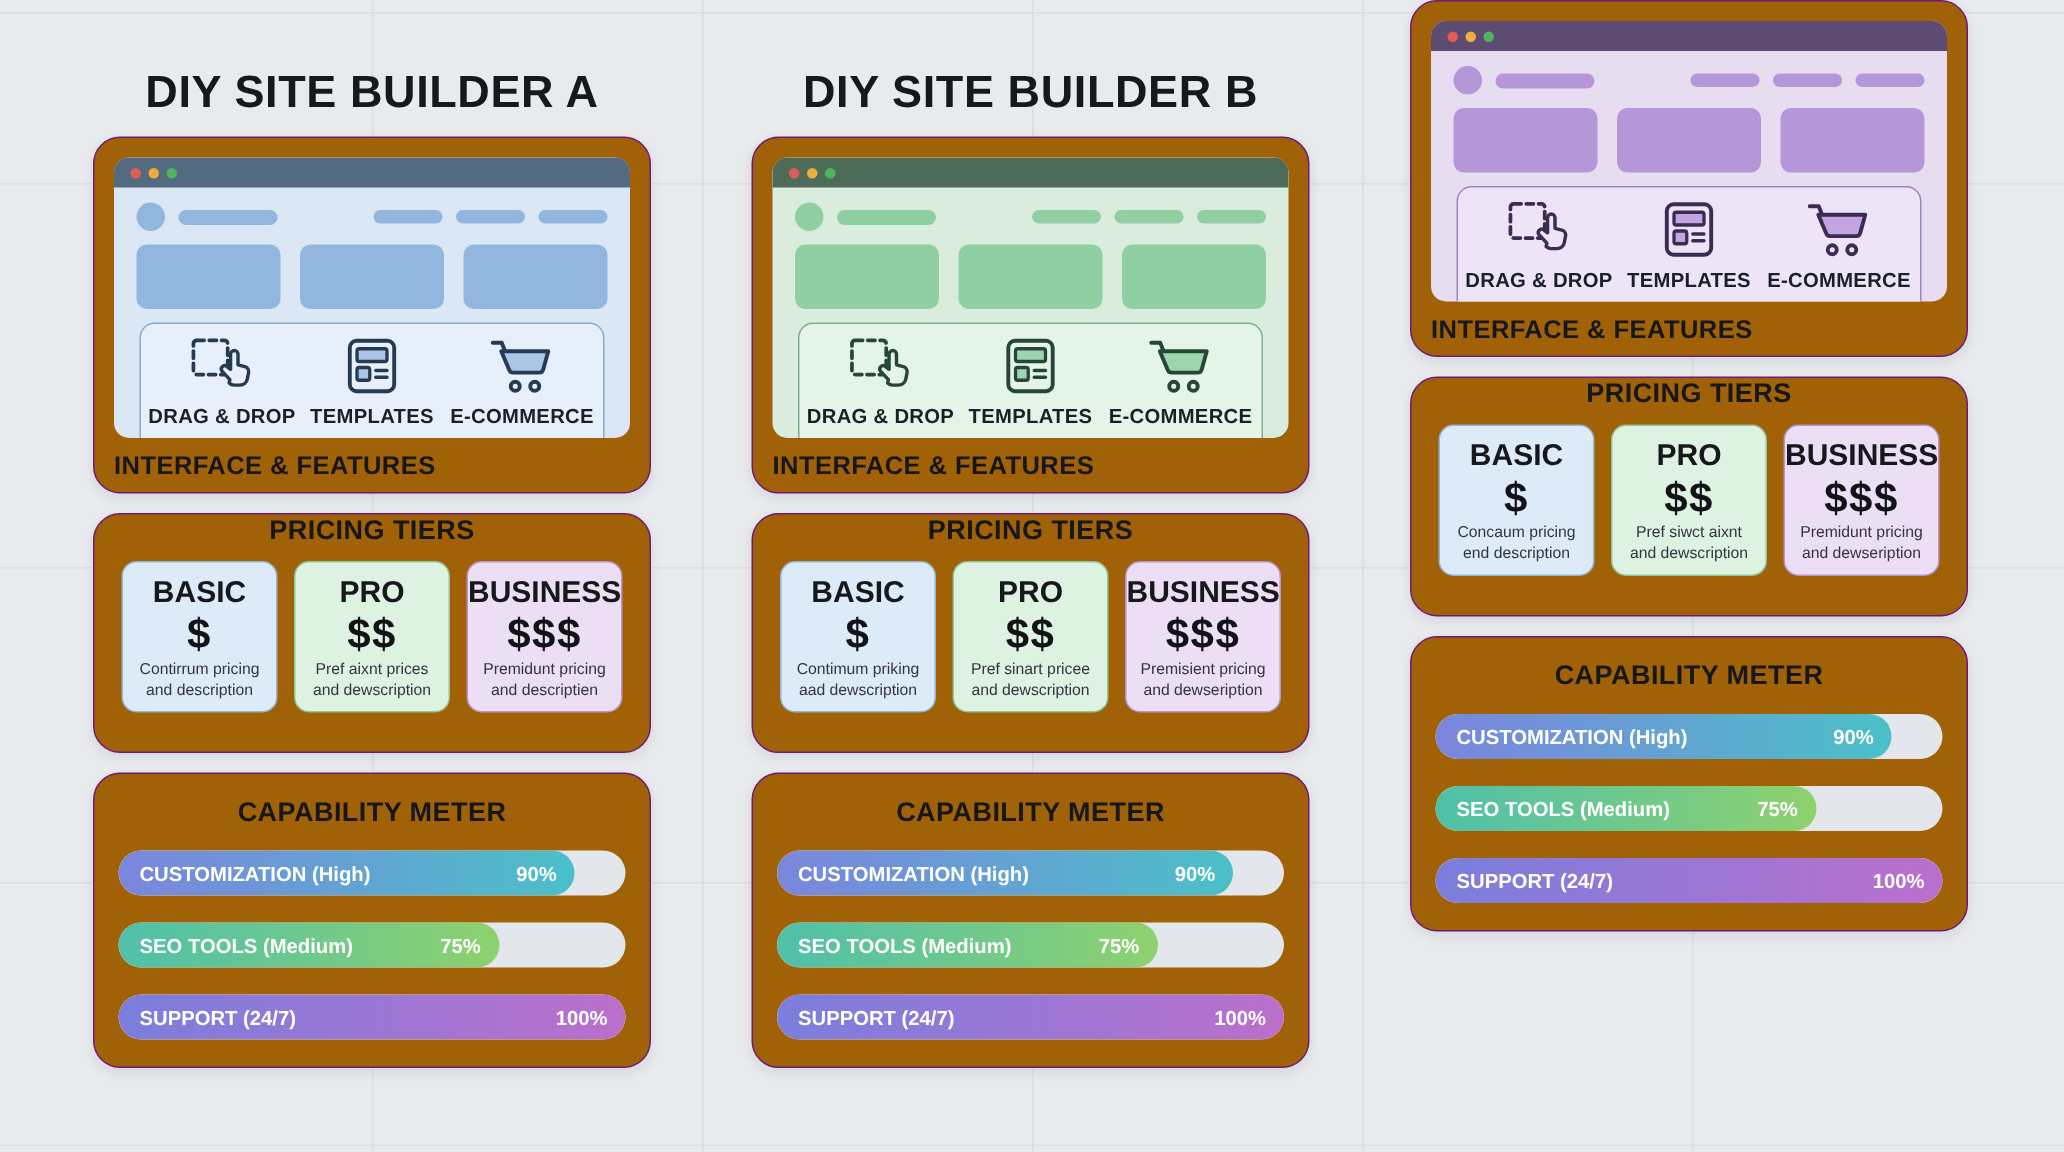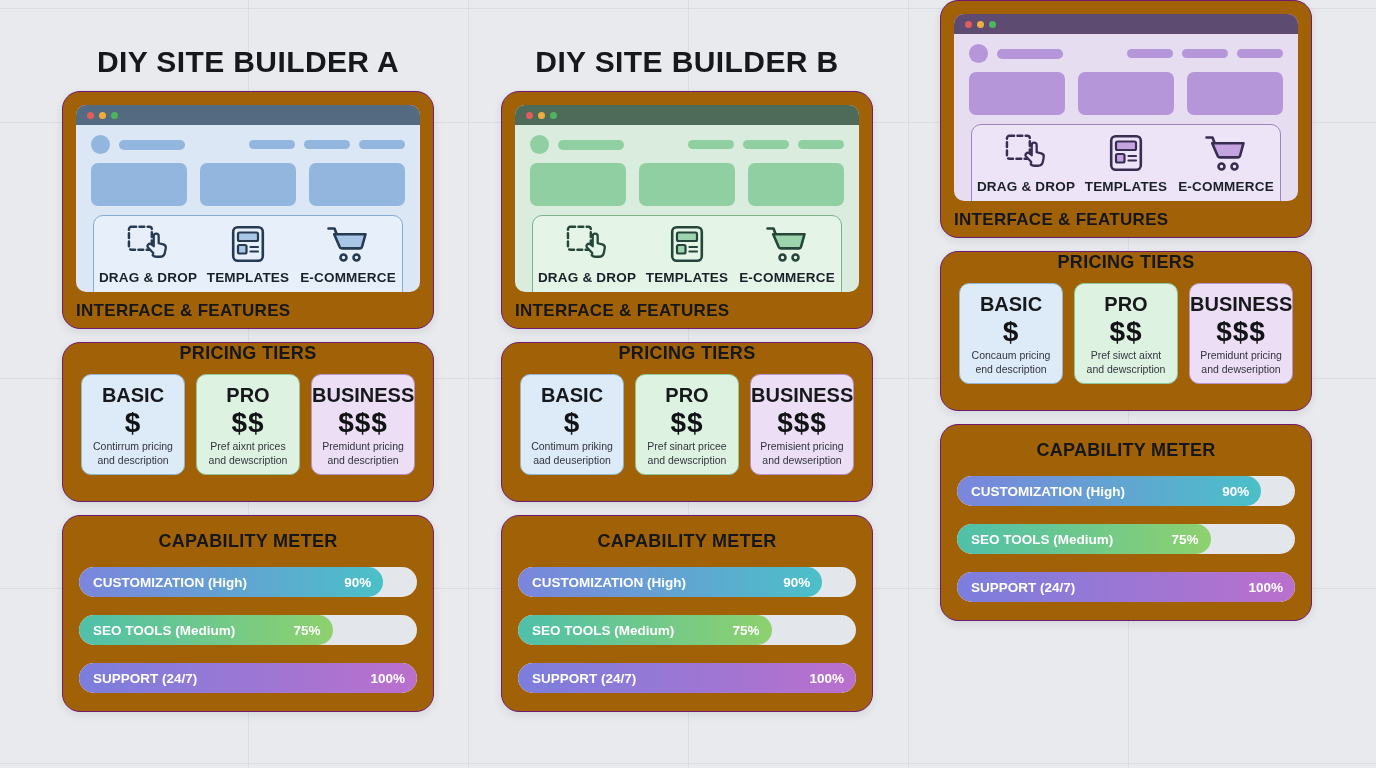--- a/index.html
+++ b/index.html
@@ -274,21 +274,21 @@
       </div>
       <div class="card-caption">INTERFACE &amp; FEATURES</div>
     </section>
 
     <section class="card pricing-card">
       <h2 class="card-title">PRICING TIERS</h2>
       <div class="tiers">
         <div class="tier tier-basic">
           <div class="tier-name">BASIC</div>
           <div class="tier-price">$</div>
-          <div class="tier-desc">Contimum priking aad deuseription</div>
+          <div class="tier-desc">Contimum priking aad dewscription</div>
         </div>
         <div class="tier tier-pro">
           <div class="tier-name">PRO</div>
           <div class="tier-price">$$</div>
           <div class="tier-desc">Pref sinart pricee and dewscription</div>
         </div>
         <div class="tier tier-business">
           <div class="tier-name">BUSINESS</div>
           <div class="tier-price">$$$</div>
           <div class="tier-desc">Premisient pricing and dewseription</div>

